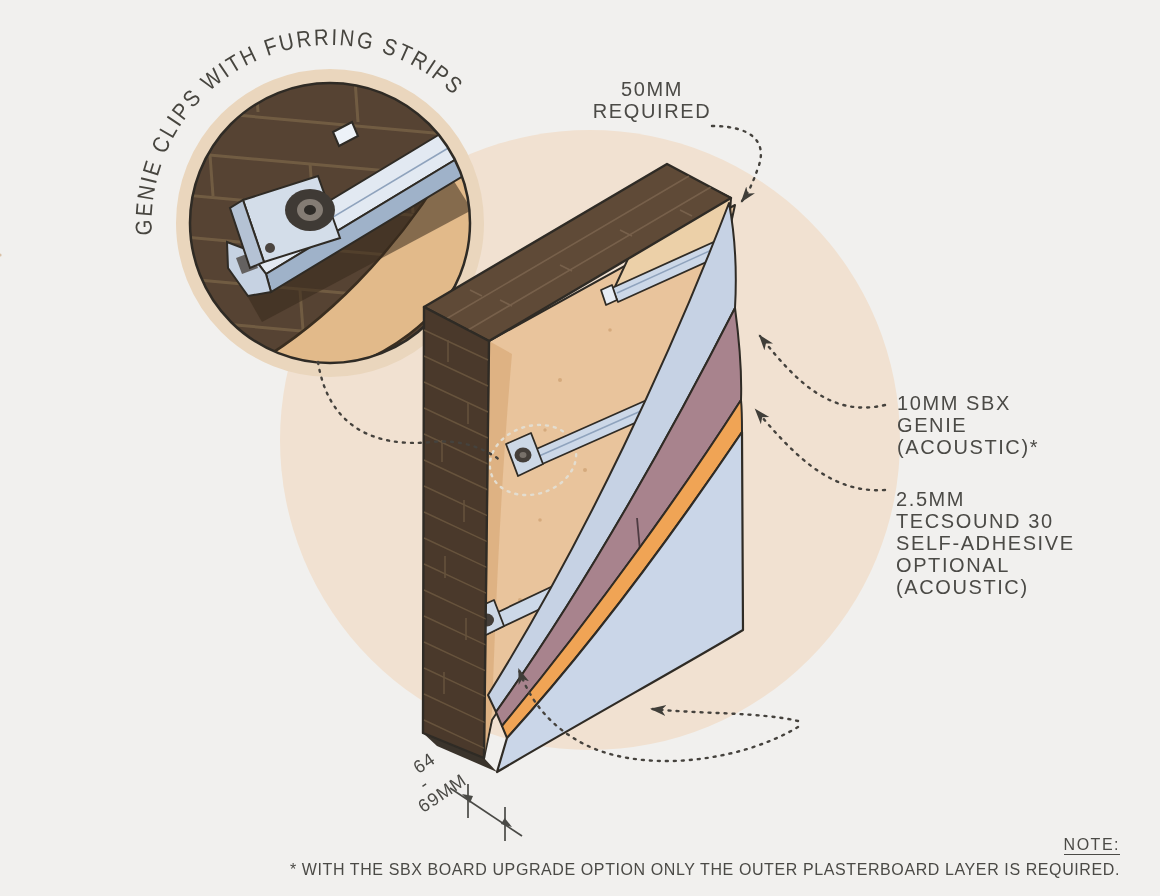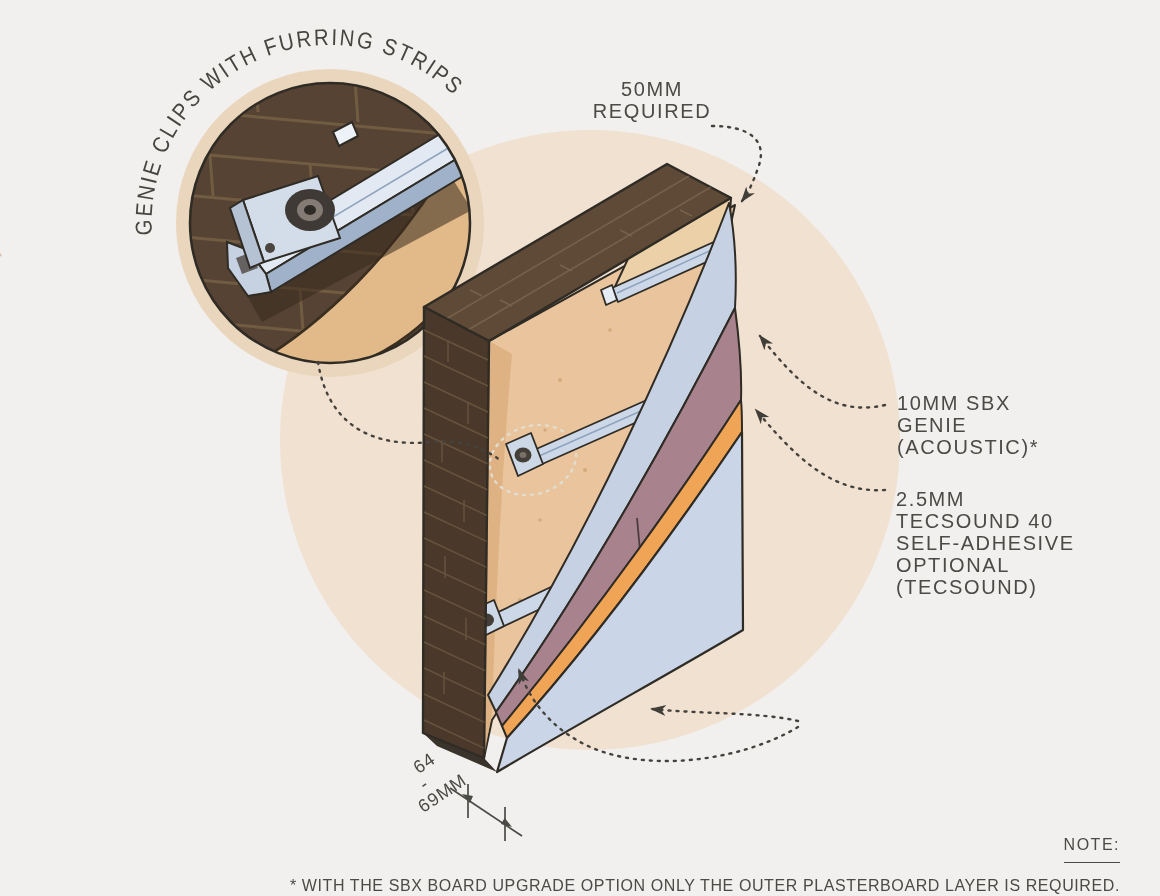--- a/index.html
+++ b/index.html
@@ -6,22 +6,22 @@
   body{background:#e8e7e4;font-family:"Liberation Sans",sans-serif;}
   #stage{position:relative;width:1160px;height:896px;background:#f1f0ee;overflow:hidden;}
   #stage svg{position:absolute;left:0;top:0;}
   .label{position:absolute;font-size:20px;line-height:22px;letter-spacing:1.6px;
          color:#4b4a46;white-space:nowrap;}
   .label.center{text-align:center;}
   .cap-text{font-size:23px;letter-spacing:2.5px;fill:#47453f;}
   .dim-text{font-size:18px;letter-spacing:1px;fill:#4b4a46;}
   #note{position:absolute;right:40px;top:836px;text-align:right;color:#4b4a46;}
   #note .note-heading{display:inline-block;font-size:16px;letter-spacing:1.5px;
-        border-bottom:1.5px solid #4b4a46;padding-bottom:8px;}
-  #note .note-body{margin-top:14px;font-size:16px;letter-spacing:0.6px;white-space:nowrap;}
+        border-bottom:1.5px solid #4b4a46;padding-bottom:0;}
+  #note .note-body{margin-top:6px;font-size:16px;letter-spacing:0.6px;white-space:nowrap;}
 </style>
 </head>
 <body>
 
 <div id="stage">
 
 <svg width="1160" height="896" viewBox="0 0 1160 896">
   <defs>
     <marker id="arr" orient="auto" markerUnits="userSpaceOnUse" markerWidth="20" markerHeight="14" refX="14" refY="5.5">
       <path d="M0,0 L16,5.5 L0,11 L4.5,5.5 Z" fill="#403e39"></path>
@@ -216,24 +216,24 @@
   </div>
 
   <div class="label" style="left:897px;top:392px;">
     <div>10MM SBX</div>
     <div>GENIE</div>
     <div>(ACOUSTIC)*</div>
   </div>
 
   <div class="label" style="left:896px;top:488px;">
     <div>2.5MM</div>
-    <div>TECSOUND 40</div>
+    <div>TECSOUND 30</div>
     <div>SELF-ADHESIVE</div>
     <div>OPTIONAL</div>
-    <div>(TECSOUND)</div>
+    <div>(ACOUSTIC)</div>
   </div>
 
 
   <div id="note">
     <span class="note-heading">NOTE:</span>
     <div class="note-body">* WITH THE SBX BOARD UPGRADE OPTION ONLY THE OUTER PLASTERBOARD LAYER IS REQUIRED.</div>
   </div>
 
 </div>
 

